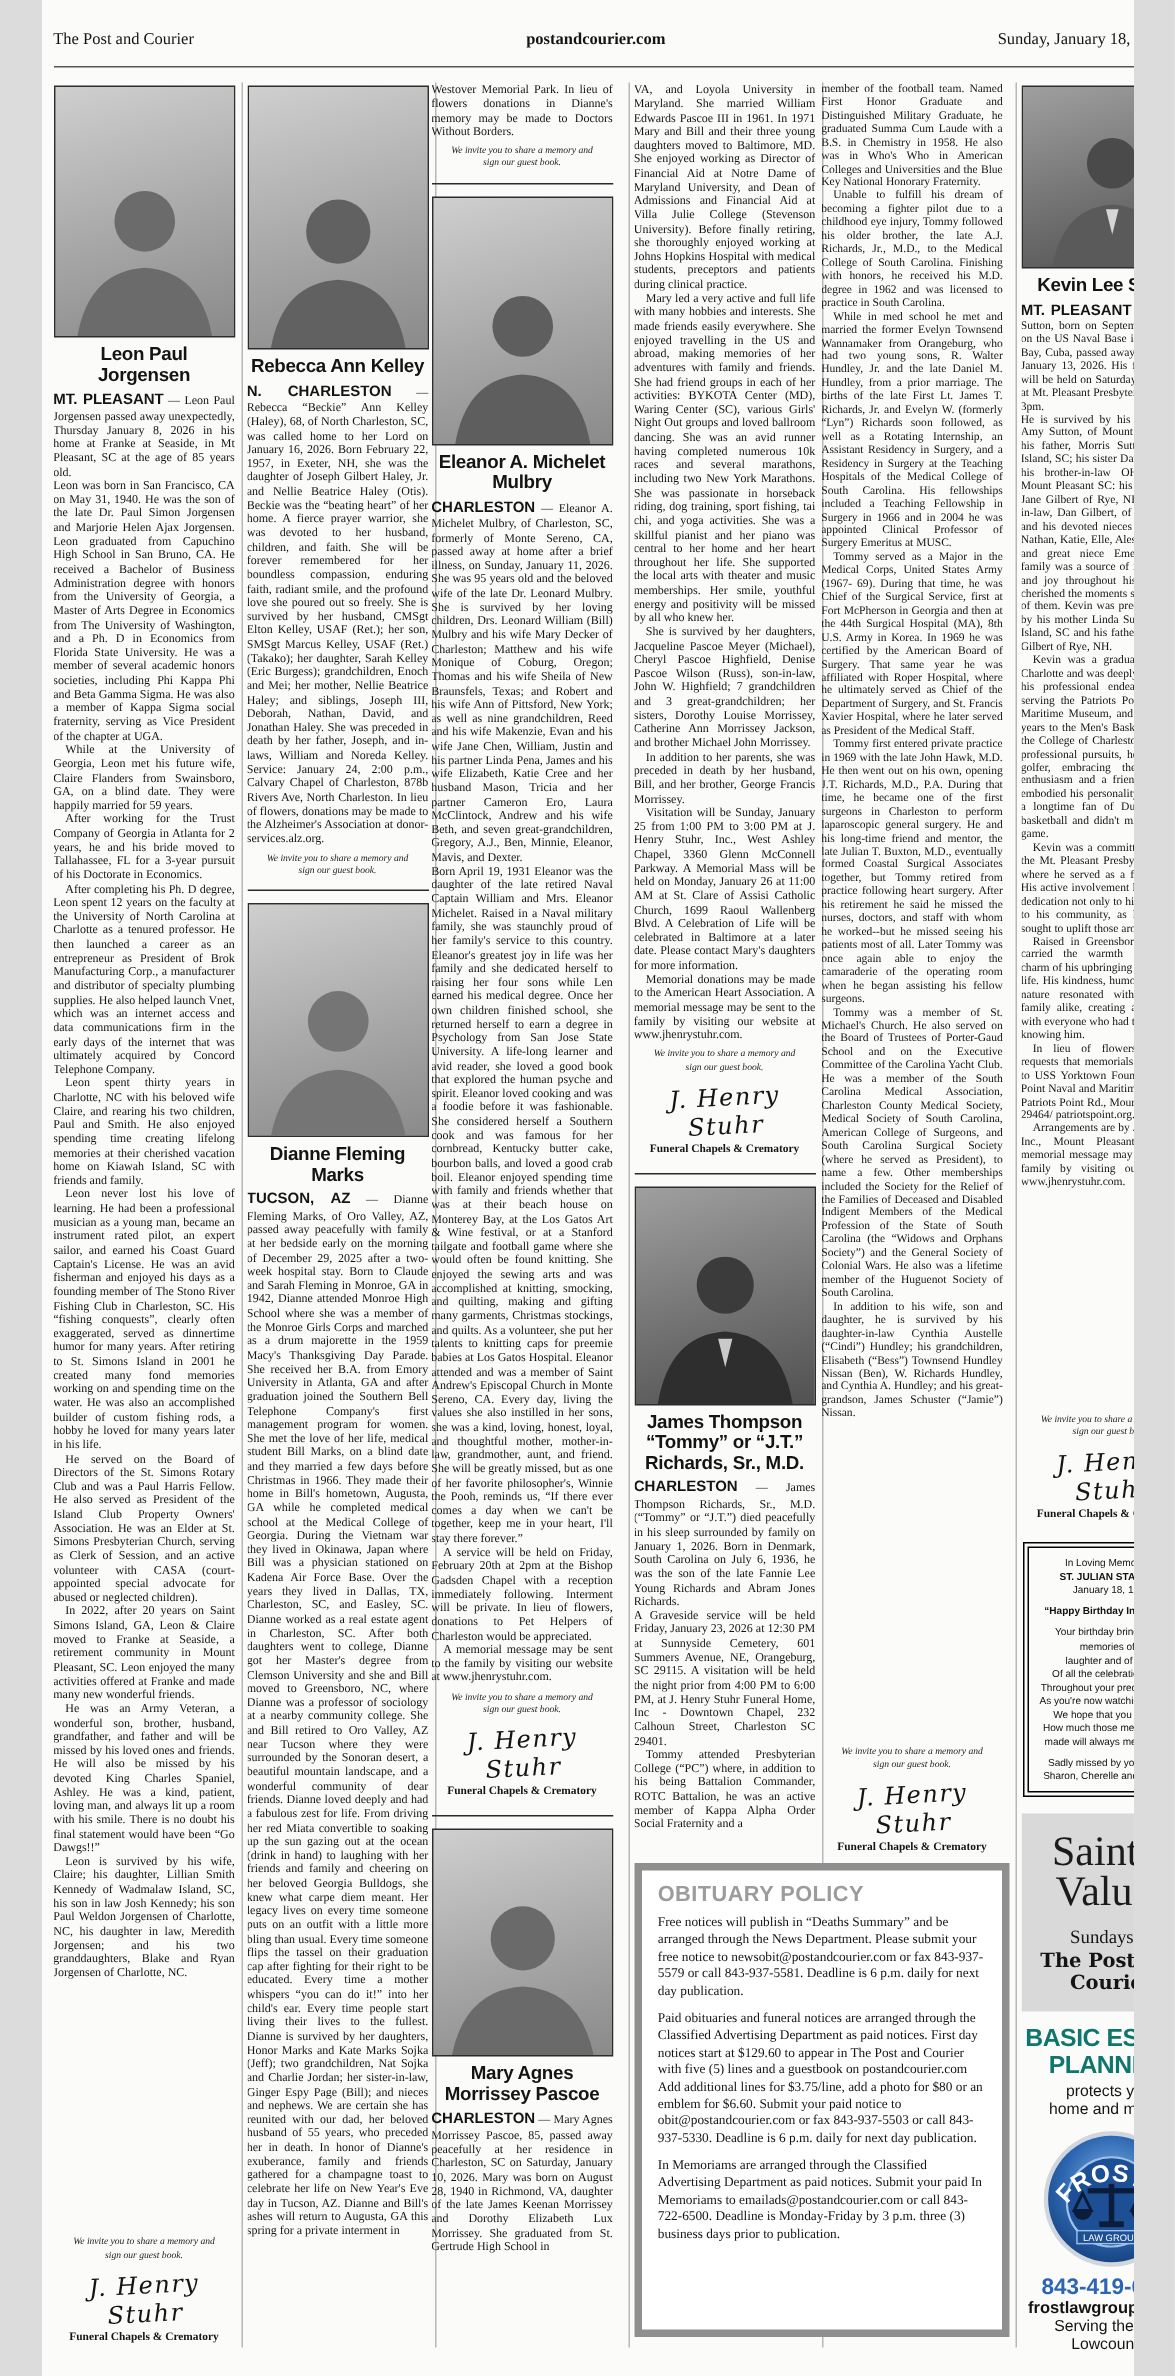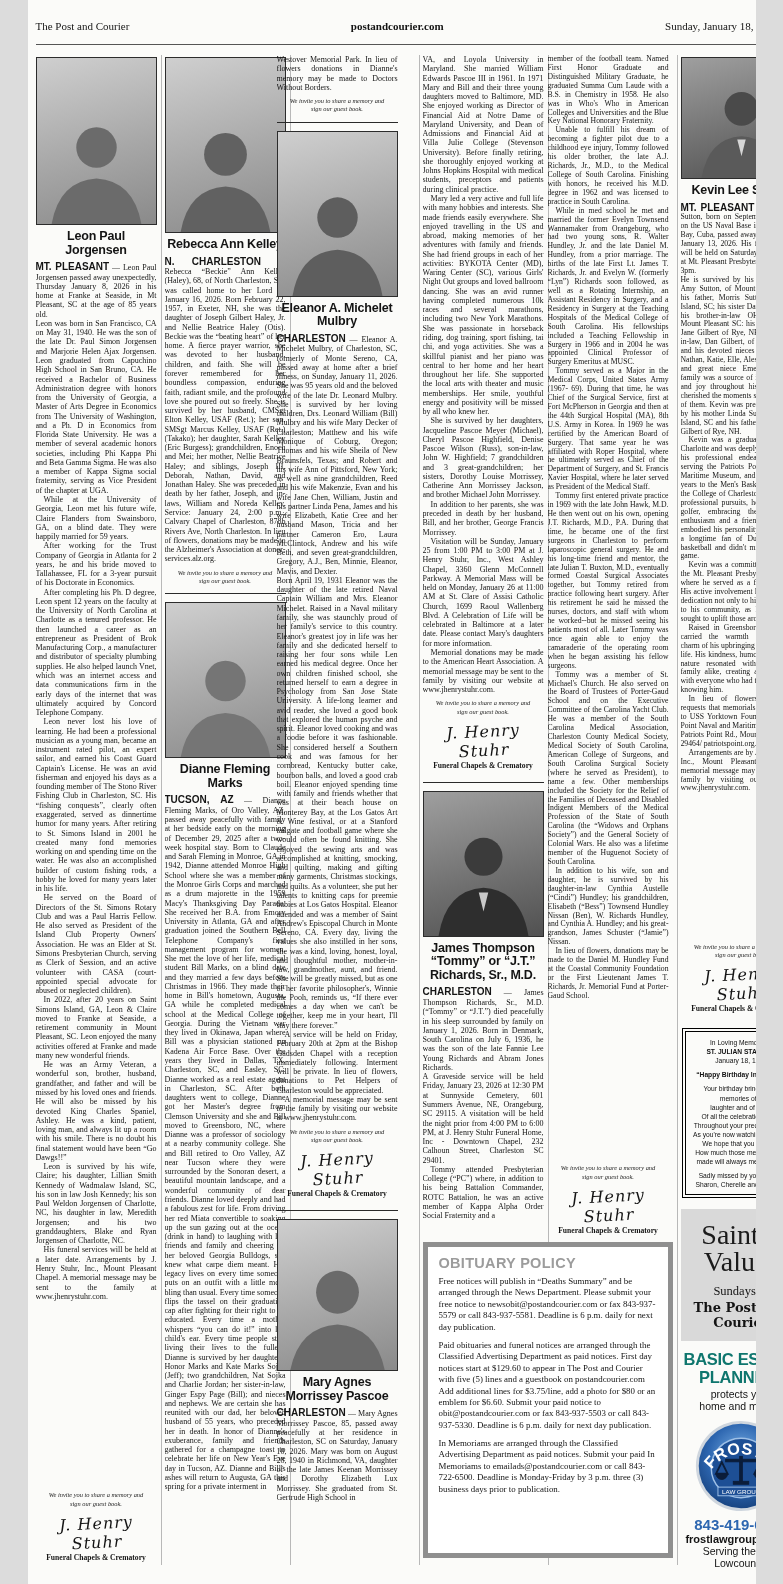--- a/index.html
+++ b/index.html
@@ -8,21 +8,21 @@
 
   
   .masthead { position:absolute; top:20px; left:8px; width:767px; display:flex;
               justify-content:space-between; align-items:baseline; font-size:11px; }
   .masthead .mid { font-weight:bold; }
   .head-rule { position:absolute; top:44px; left:8px; width:767px; height:1px; background:#555; }
 
   
   .col { position:absolute; top:55px; width:121px; height:1514px; display:flex;
          flex-direction:column; overflow:hidden; }
-  #col1{left:8px;} #col2{left:137px;} #col3{left:249px;} #col4{left:395px; height:1187px;}
+  #col1{left:8px;} #col2{left:137px;} #col3{left:260px;} #col4{left:395px; height:1187px;}
   #col5{left:520px; height:1187px;} #col6{left:653px;}
   .vrule { position:absolute; top:55px; width:1px; height:1510px; background:#b8b8b8; }
 
   .body { font-size:8px; line-height:1.16; text-align:justify; }
   .small57 { font-size:7.7px; }
   .para { margin:0; text-indent:8px; }
   .para:first-child { text-indent:0; }
   .lead-para { margin:0; text-indent:0; }
   .fill { flex:1 1 auto; min-height:0; overflow:hidden; }
 
@@ -102,26 +102,26 @@
         </svg>
     </div>
     <div class="obit-name">Leon Paul Jorgensen</div>
     <div class="body fill">
       <p class="lead-para"><b class="dateline">MT. PLEASANT</b><span> — Leon Paul Jorgensen passed away unexpectedly, Thursday January 8, 2026 in his home at Franke at Seaside, in Mt Pleasant, SC at the age of 85 years old.</span></p>
       <div>
           <p class="para">Leon was born in San Francisco, CA on May 31, 1940. He was the son of the late Dr. Paul Simon Jorgensen and Marjorie Helen Ajax Jorgensen. Leon graduated from Capuchino High School in San Bruno, CA. He received a Bachelor of Business Administration degree with honors from the University of Georgia, a Master of Arts Degree in Economics from The University of Washington, and a Ph. D in Economics from Florida State University. He was a member of several academic honors societies, including Phi Kappa Phi and Beta Gamma Sigma. He was also a member of Kappa Sigma social fraternity, serving as Vice President of the chapter at UGA.</p>
           <p class="para">While at the University of Georgia, Leon met his future wife, Claire Flanders from Swainsboro, GA, on a blind date. They were happily married for 59 years.</p>
           <p class="para">After working for the Trust Company of Georgia in Atlanta for 2 years, he and his bride moved to Tallahassee, FL for a 3-year pursuit of his Doctorate in Economics.</p>
           <p class="para">After completing his Ph. D degree, Leon spent 12 years on the faculty at the University of North Carolina at Charlotte as a tenured professor. He then launched a career as an entrepreneur as President of Brok Manufacturing Corp., a manufacturer and distributor of specialty plumbing supplies. He also helped launch Vnet, which was an internet access and data communications firm in the early days of the internet that was ultimately acquired by Concord Telephone Company.</p>
+          <p class="para">Leon spent thirty years in Charlotte, NC with his beloved wife Claire, and rearing his two children, Paul and Smith. He also enjoyed spending time creating lifelong memories at their cherished vacation home on Kiawah Island, SC with friends and family.</p>
           <p class="para">Leon never lost his love of learning. He had been a professional musician as a young man, became an instrument rated pilot, an expert sailor, and earned his Coast Guard Captain's License. He was an avid fisherman and enjoyed his days as a founding member of The Stono River Fishing Club in Charleston, SC. His “fishing conquests”, clearly often exaggerated, served as dinnertime humor for many years. After retiring to St. Simons Island in 2001 he created many fond memories working on and spending time on the water. He was also an accomplished builder of custom fishing rods, a hobby he loved for many years later in his life.</p>
           <p class="para">He served on the Board of Directors of the St. Simons Rotary Club and was a Paul Harris Fellow. He also served as President of the Island Club Property Owners' Association. He was an Elder at St. Simons Presbyterian Church, serving as Clerk of Session, and an active volunteer with CASA (court-appointed special advocate for abused or neglected children).</p>
           <p class="para">In 2022, after 20 years on Saint Simons Island, GA, Leon &amp; Claire moved to Franke at Seaside, a retirement community in Mount Pleasant, SC. Leon enjoyed the many activities offered at Franke and made many new wonderful friends.</p>
           <p class="para">He was an Army Veteran, a wonderful son, brother, husband, grandfather, and father and will be missed by his loved ones and friends. He will also be missed by his devoted King Charles Spaniel, Ashley. He was a kind, patient, loving man, and always lit up a room with his smile. There is no doubt his final statement would have been “Go Dawgs!!”</p>
           <p class="para">Leon is survived by his wife, Claire; his daughter, Lillian Smith Kennedy of Wadmalaw Island, SC, his son in law Josh Kennedy; his son Paul Weldon Jorgensen of Charlotte, NC, his daughter in law, Meredith Jorgensen; and his two granddaughters, Blake and Ryan Jorgensen of Charlotte, NC.</p>
-          <p class="para">His funeral services will be held at a later date. Arrangements by J. Henry Stuhr, Inc., Mount Pleasant Chapel. A memorial message may be sent to the family at www.jhenrystuhr.com.</p>
         </div>
     </div>
     <div class="invite">We invite you to share a memory and sign our guest book.</div>
     <div class="stuhr">
       <div class="sig">J. Henry Stuhr</div>
       <div class="tag">Funeral Chapels &amp; Crematory</div>
     </div>
   </div>
 
   <div class="col" id="col2">
@@ -226,21 +226,20 @@
 
   <div class="col" id="col5">
     <div class="body small57 fill">
         <p class="para">member of the football team. Named First Honor Graduate and Distinguished Military Graduate, he graduated Summa Cum Laude with a B.S. in Chemistry in 1958. He also was in Who's Who in American Colleges and Universities and the Blue Key National Honorary Fraternity.</p>
         <p class="para">Unable to fulfill his dream of becoming a fighter pilot due to a childhood eye injury, Tommy followed his older brother, the late A.J. Richards, Jr., M.D., to the Medical College of South Carolina. Finishing with honors, he received his M.D. degree in 1962 and was licensed to practice in South Carolina.</p>
         <p class="para">While in med school he met and married the former Evelyn Townsend Wannamaker from Orangeburg, who had two young sons, R. Walter Hundley, Jr. and the late Daniel M. Hundley, from a prior marriage. The births of the late First Lt. James T. Richards, Jr. and Evelyn W. (formerly “Lyn”) Richards soon followed, as well as a Rotating Internship, an Assistant Residency in Surgery, and a Residency in Surgery at the Teaching Hospitals of the Medical College of South Carolina. His fellowships included a Teaching Fellowship in Surgery in 1966 and in 2004 he was appointed Clinical Professor of Surgery Emeritus at MUSC.</p>
         <p class="para">Tommy served as a Major in the Medical Corps, United States Army (1967- 69). During that time, he was Chief of the Surgical Service, first at Fort McPherson in Georgia and then at the 44th Surgical Hospital (MA), 8th U.S. Army in Korea. In 1969 he was certified by the American Board of Surgery. That same year he was affiliated with Roper Hospital, where he ultimately served as Chief of the Department of Surgery, and St. Francis Xavier Hospital, where he later served as President of the Medical Staff.</p>
         <p class="para">Tommy first entered private practice in 1969 with the late John Hawk, M.D. He then went out on his own, opening J.T. Richards, M.D., P.A. During that time, he became one of the first surgeons in Charleston to perform laparoscopic general surgery. He and his long-time friend and mentor, the late Julian T. Buxton, M.D., eventually formed Coastal Surgical Associates together, but Tommy retired from practice following heart surgery. After his retirement he said he missed the nurses, doctors, and staff with whom he worked--but he missed seeing his patients most of all. Later Tommy was once again able to enjoy the camaraderie of the operating room when he began assisting his fellow surgeons.</p>
         <p class="para">Tommy was a member of St. Michael's Church. He also served on the Board of Trustees of Porter-Gaud School and on the Executive Committee of the Carolina Yacht Club. He was a member of the South Carolina Medical Association, Charleston County Medical Society, Medical Society of South Carolina, American College of Surgeons, and South Carolina Surgical Society (where he served as President), to name a few. Other memberships included the Society for the Relief of the Families of Deceased and Disabled Indigent Members of the Medical Profession of the State of South Carolina (the “Widows and Orphans Society”) and the General Society of Colonial Wars. He also was a lifetime member of the Huguenot Society of South Carolina.</p>
         <p class="para">In addition to his wife, son and daughter, he is survived by his daughter-in-law Cynthia Austelle (“Cindi”) Hundley; his grandchildren, Elisabeth (“Bess”) Townsend Hundley Nissan (Ben), W. Richards Hundley, and Cynthia A. Hundley; and his great-grandson, James Schuster (“Jamie”) Nissan.</p>
-        <p class="para">In lieu of flowers, donations may be made to the Daniel M. Hundley Fund at the Coastal Community Foundation or the First Lieutenant James T. Richards, Jr. Memorial Fund at Porter-Gaud School.</p>
       </div>
     <div class="invite">We invite you to share a memory and sign our guest book.</div>
     <div class="stuhr">
       <div class="sig">J. Henry Stuhr</div>
       <div class="tag">Funeral Chapels &amp; Crematory</div>
     </div>
   </div>
 
   <div class="policy">
     <h2>OBITUARY POLICY</h2>

